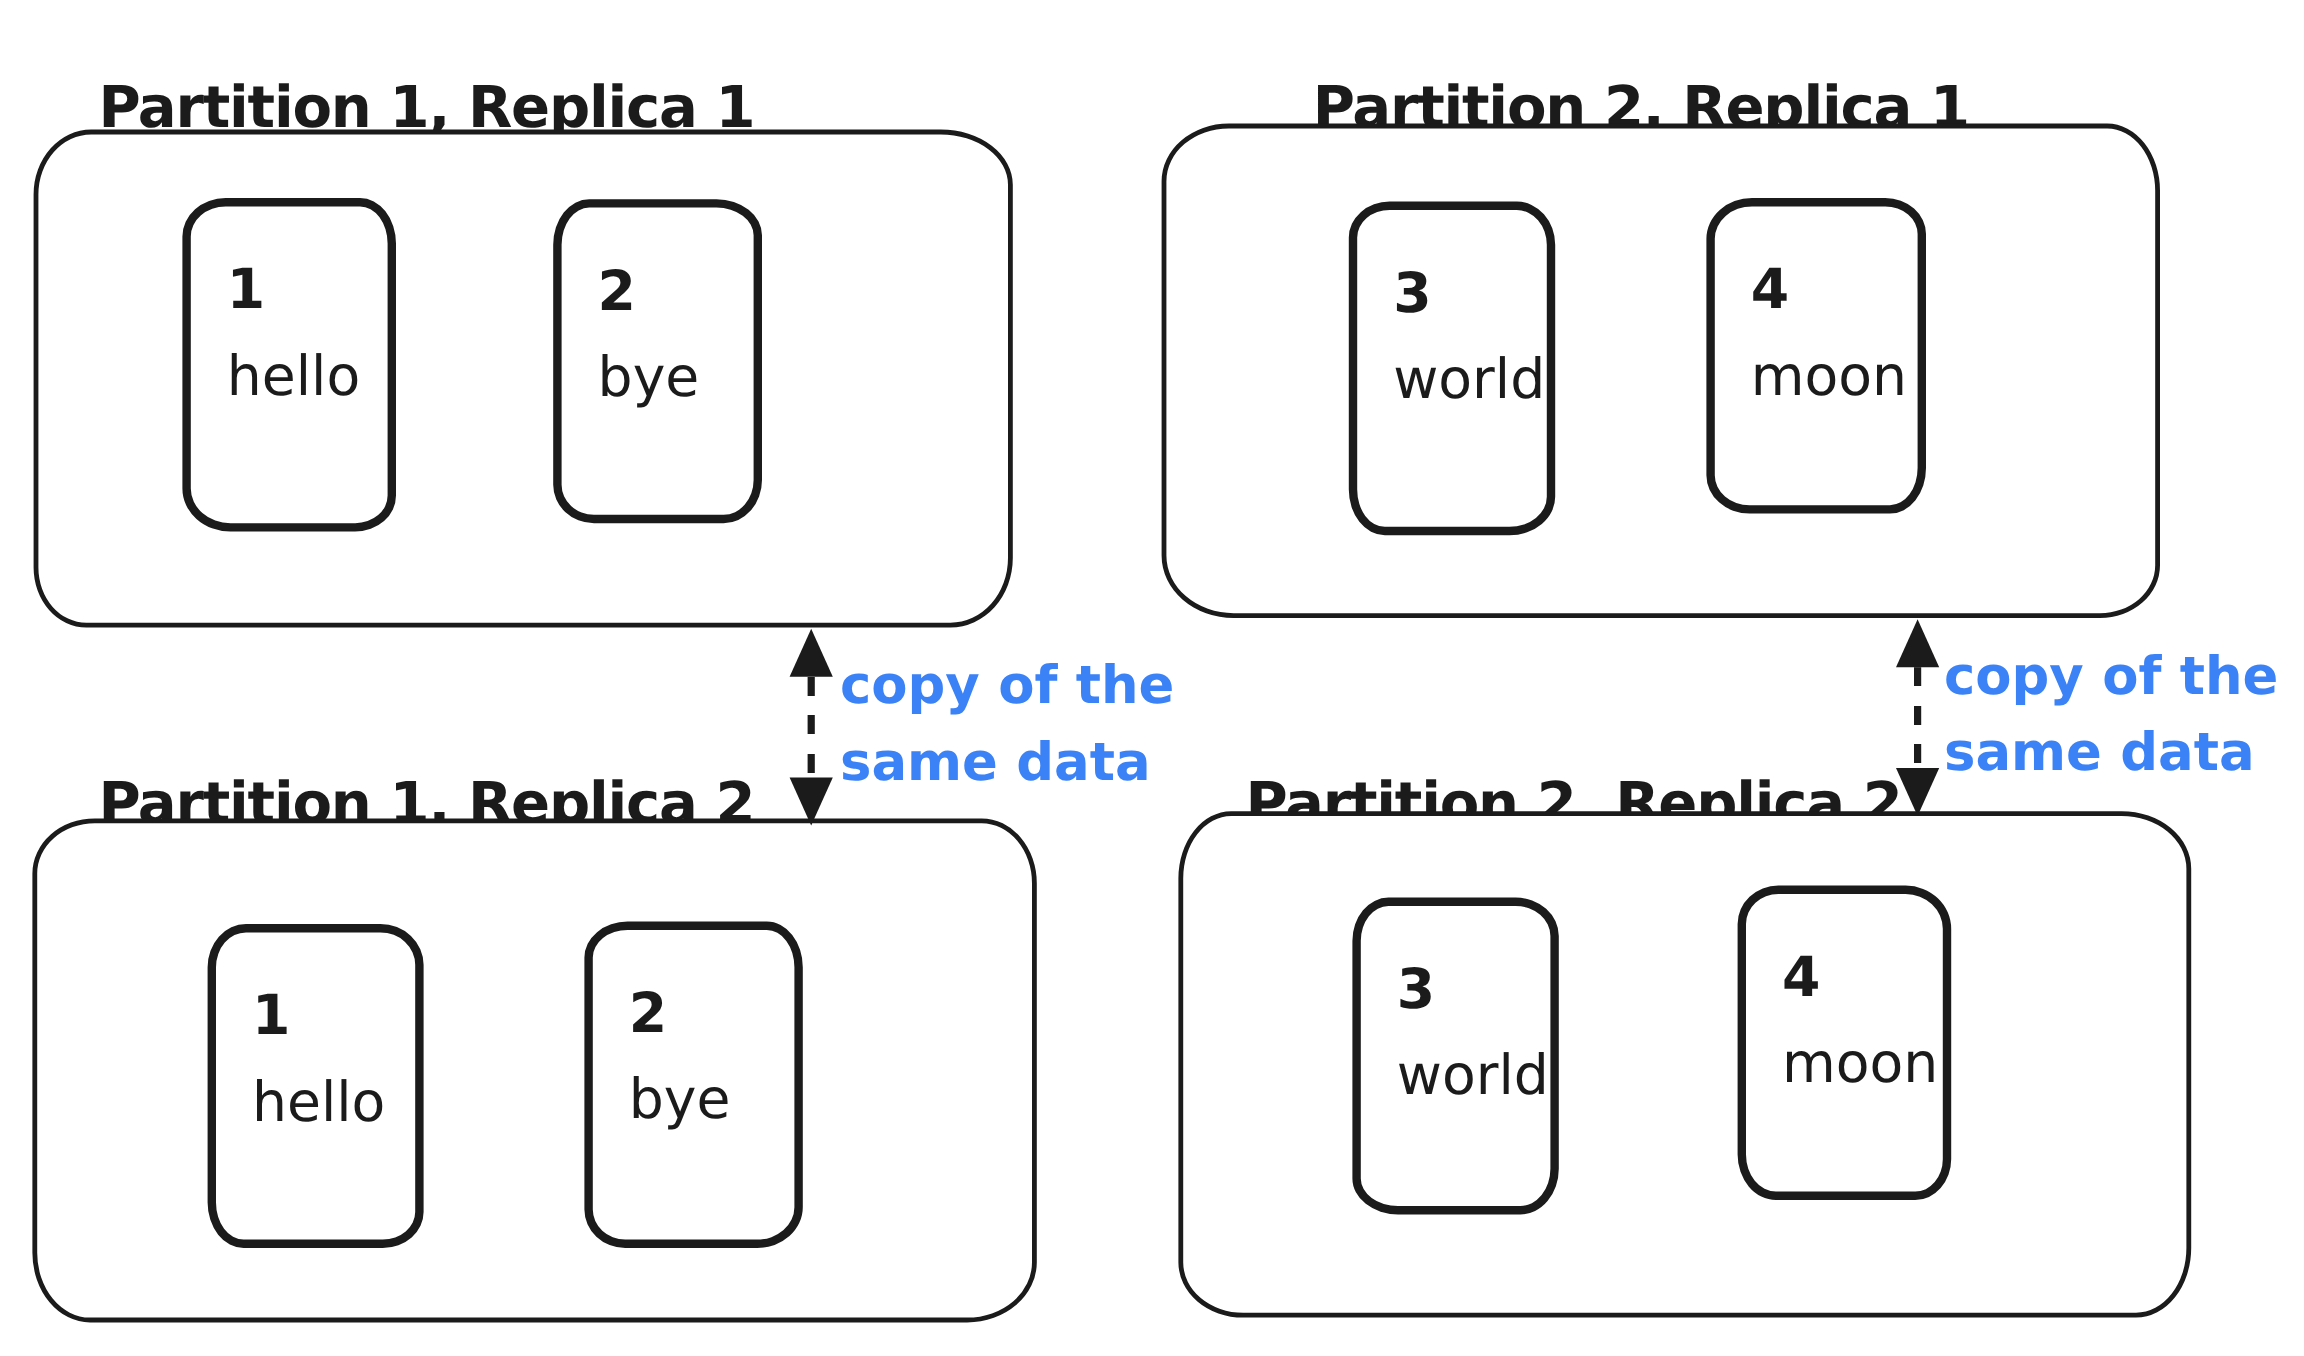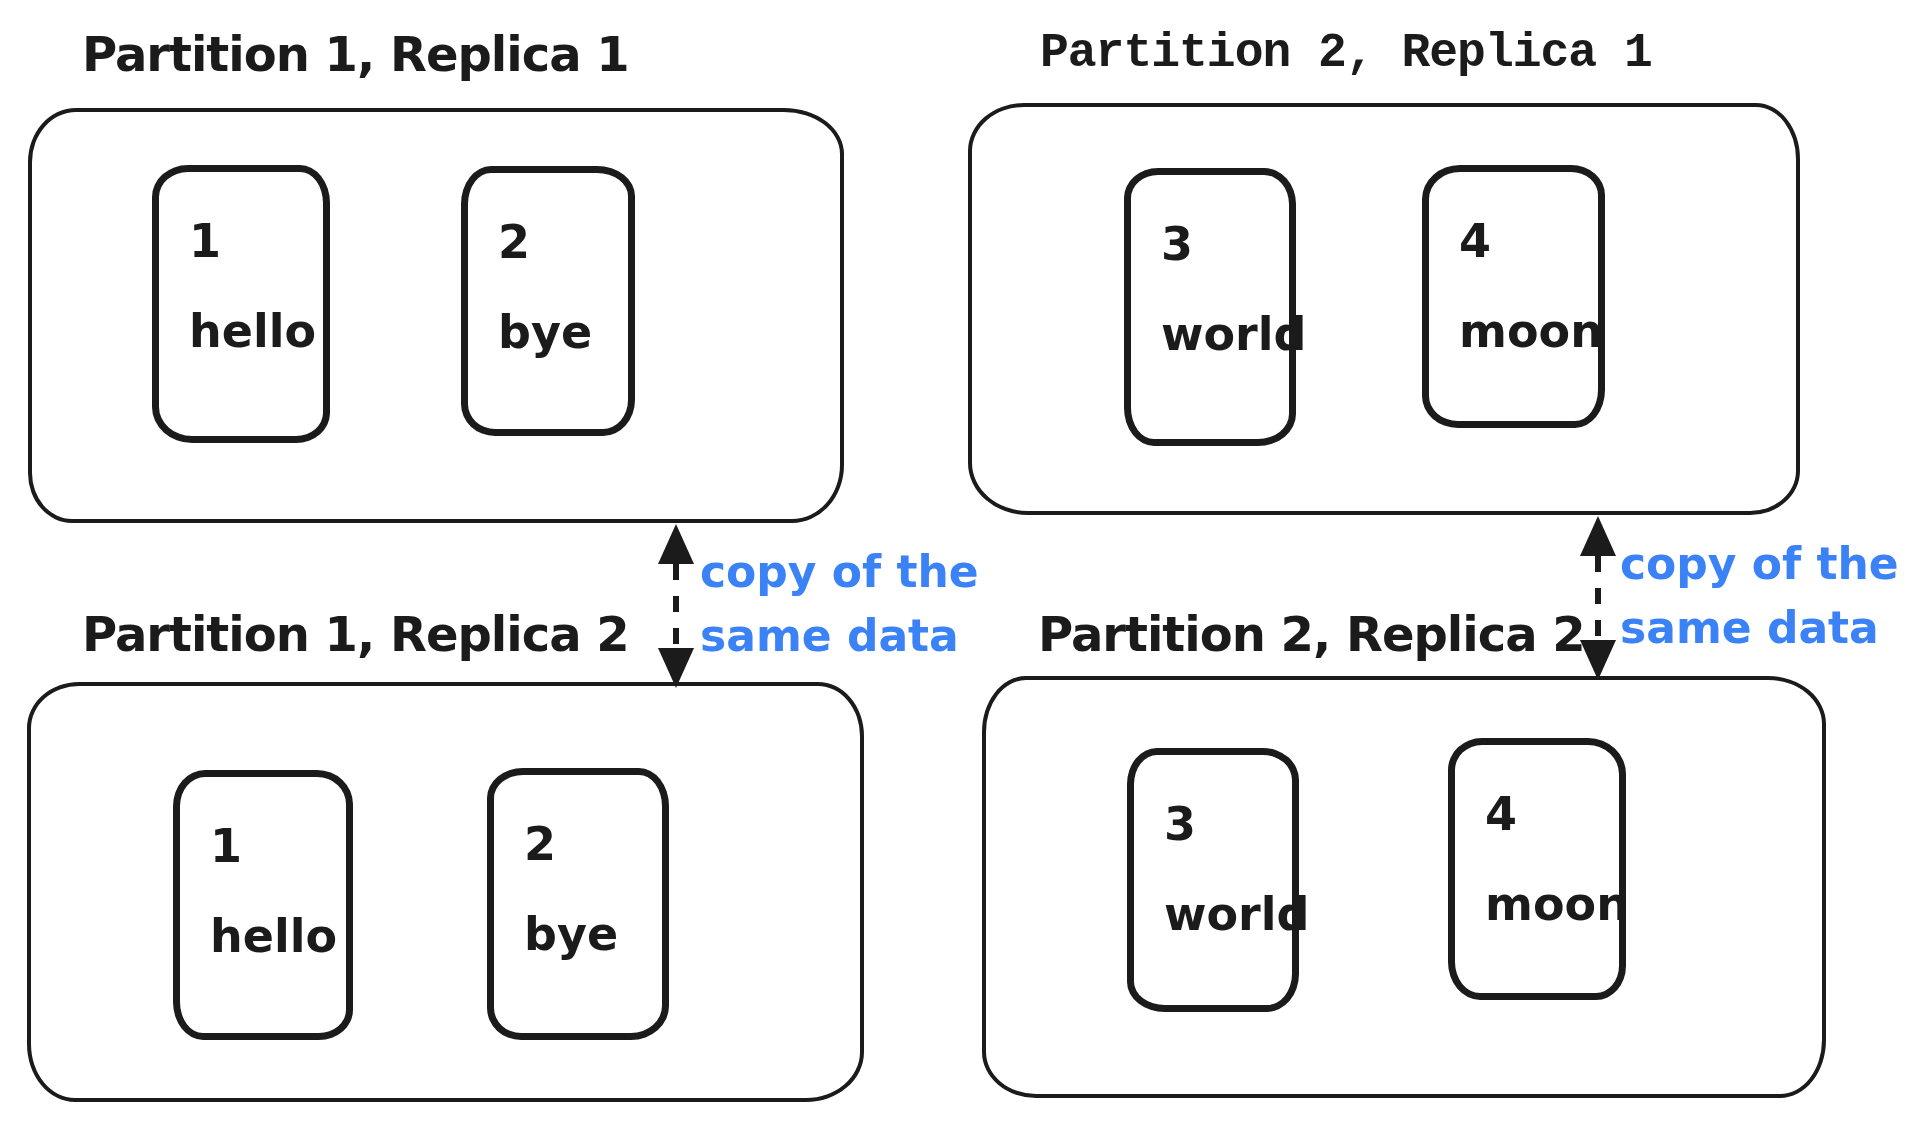--- a/index.html
+++ b/index.html
@@ -15,23 +15,24 @@
   }
 
   
   .ptitle {
     position: absolute;
     font-size: 48px;
     font-weight: 600;
     letter-spacing: -1px;
     white-space: nowrap;
     color: #1b1b1b;
+    margin-top: 36px;
   }
   #t0 { left: 82px;   top: 26px;  }
-  #t1 { left: 1040px; top: 26px; font-family: Liberation Mono, monospace;  }
+  #t1 { left: 1094px; top: 26px;  }
   #t2 { left: 82px;   top: 606px; text-align: right; }
   #t3 { left: 1038px; top: 606px; }
 
   
   .pbox {
     position: absolute;
     background: #ffffff;
     border: 4px solid #1b1b1b;
   }
   #b0 { left: 28px;  top: 108px; width: 816px; height: 415px;
@@ -53,21 +54,21 @@
   #m0 { left: 152px;  top: 165px; width: 178px; height: 278px; border-radius: 36px 30px 34px 40px / 32px 38px 30px 36px; }
   #m1 { left: 461px;  top: 166px; width: 174px; height: 270px; border-radius: 30px 38px 32px 34px / 38px 30px 36px 32px; }
   #m2 { left: 1124px; top: 168px; width: 172px; height: 278px; border-radius: 34px 32px 38px 30px / 30px 36px 32px 38px; }
   #m3 { left: 1422px; top: 165px; width: 183px; height: 263px; border-radius: 38px 34px 30px 36px / 34px 30px 38px 32px; }
   #m4 { left: 173px;  top: 770px; width: 180px; height: 270px; border-radius: 32px 36px 34px 30px / 36px 34px 30px 38px; }
   #m5 { left: 487px;  top: 768px; width: 182px; height: 272px; border-radius: 36px 30px 38px 34px / 30px 38px 34px 32px; }
   #m6 { left: 1127px; top: 748px; width: 172px; height: 264px; border-radius: 30px 36px 32px 38px / 36px 32px 38px 30px; }
   #m7 { left: 1448px; top: 738px; width: 178px; height: 262px; border-radius: 34px 38px 30px 32px / 32px 36px 34px 38px; }
 
   .mnum { display: block; font-size: 46px; font-weight: 600; line-height: 1; }
-  .mval { display: block; font-size: 46px; font-weight: 700; line-height: 1; margin-top: 44px; }
+  .mval { display: block; font-size: 46px; font-weight: 400; line-height: 1; margin-top: 26px; }
 
   
   .arrow {
     position: absolute;
     width: 40px;
     display: flex;
     flex-direction: column;
     align-items: center;
   }
   #arrow0 { left: 656px;  top: 524px; }

